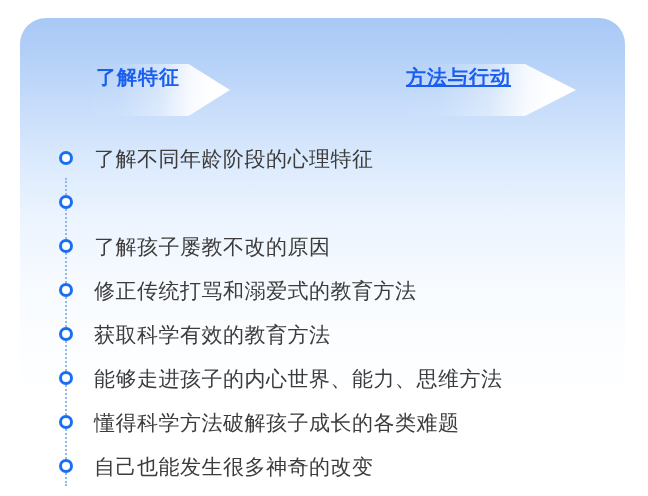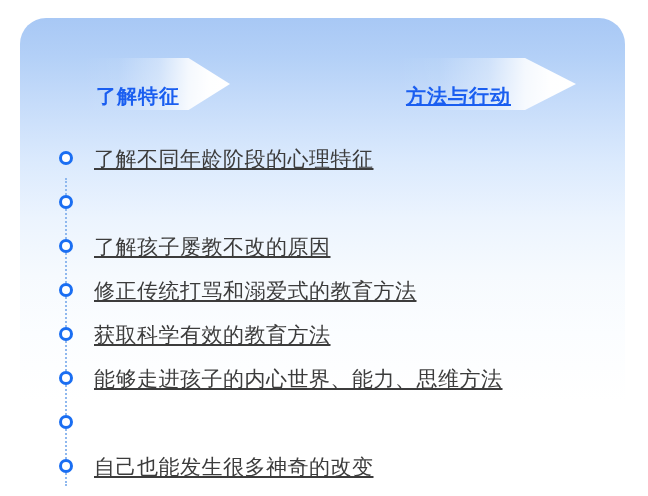--- a/index.html
+++ b/index.html
@@ -38,24 +38,24 @@
   
   #steps-band {
     position: absolute;
     left: 0;
     top: 40px;
     width: 605px;
     height: 52px;
   }
   .step-arrow {
     position: absolute;
-    top: 0;
+    top: 6px;
     height: 52px;
     display: flex;
-    align-items: flex-end;
+    align-items: flex-start;
   }
   .step-arrow .arrow-shape {
     position: absolute;
     left: 0;
     top: 0;
     width: 100%;
     height: 100%;
     -webkit-clip-path: polygon(0% 0%, 72% 0%, 100% 50%, 72% 100%, 0% 100%);
     clip-path: polygon(0% 0%, 72% 0%, 100% 50%, 72% 100%, 0% 100%);
     background: linear-gradient(90deg,
@@ -115,21 +115,20 @@
     box-sizing: content-box;
     z-index: 3;
   }
   .item-text {
     margin-left: 74px;
     font-size: 21px;
     color: #3c3c3c;
     letter-spacing: 0.5px;
     white-space: nowrap;
     line-height: 1;
-    text-decoration: underline;
   }
 </style>
 </head>
 <body>
 
 <div id="course-panel">
 
   <div id="steps-band">
 
     <div class="step-arrow" id="step-0">
@@ -166,20 +165,21 @@
     <div class="list-item">
       <span class="bullet-ring"></span>
       <span class="item-text">获取科学有效的教育方法</span>
     </div>
     <div class="list-item">
       <span class="bullet-ring"></span>
       <span class="item-text">能够走进孩子的内心世界、能力、思维方法</span>
     </div>
     <div class="list-item">
       <span class="bullet-ring"></span>
+      <span class="item-text">懂得科学方法破解孩子成长的各类难题</span>
     </div>
     <div class="list-item">
       <span class="bullet-ring"></span>
       <span class="item-text">自己也能发生很多神奇的改变</span>
     </div>
 
   </div>
 </div>
 
 </body></html>

